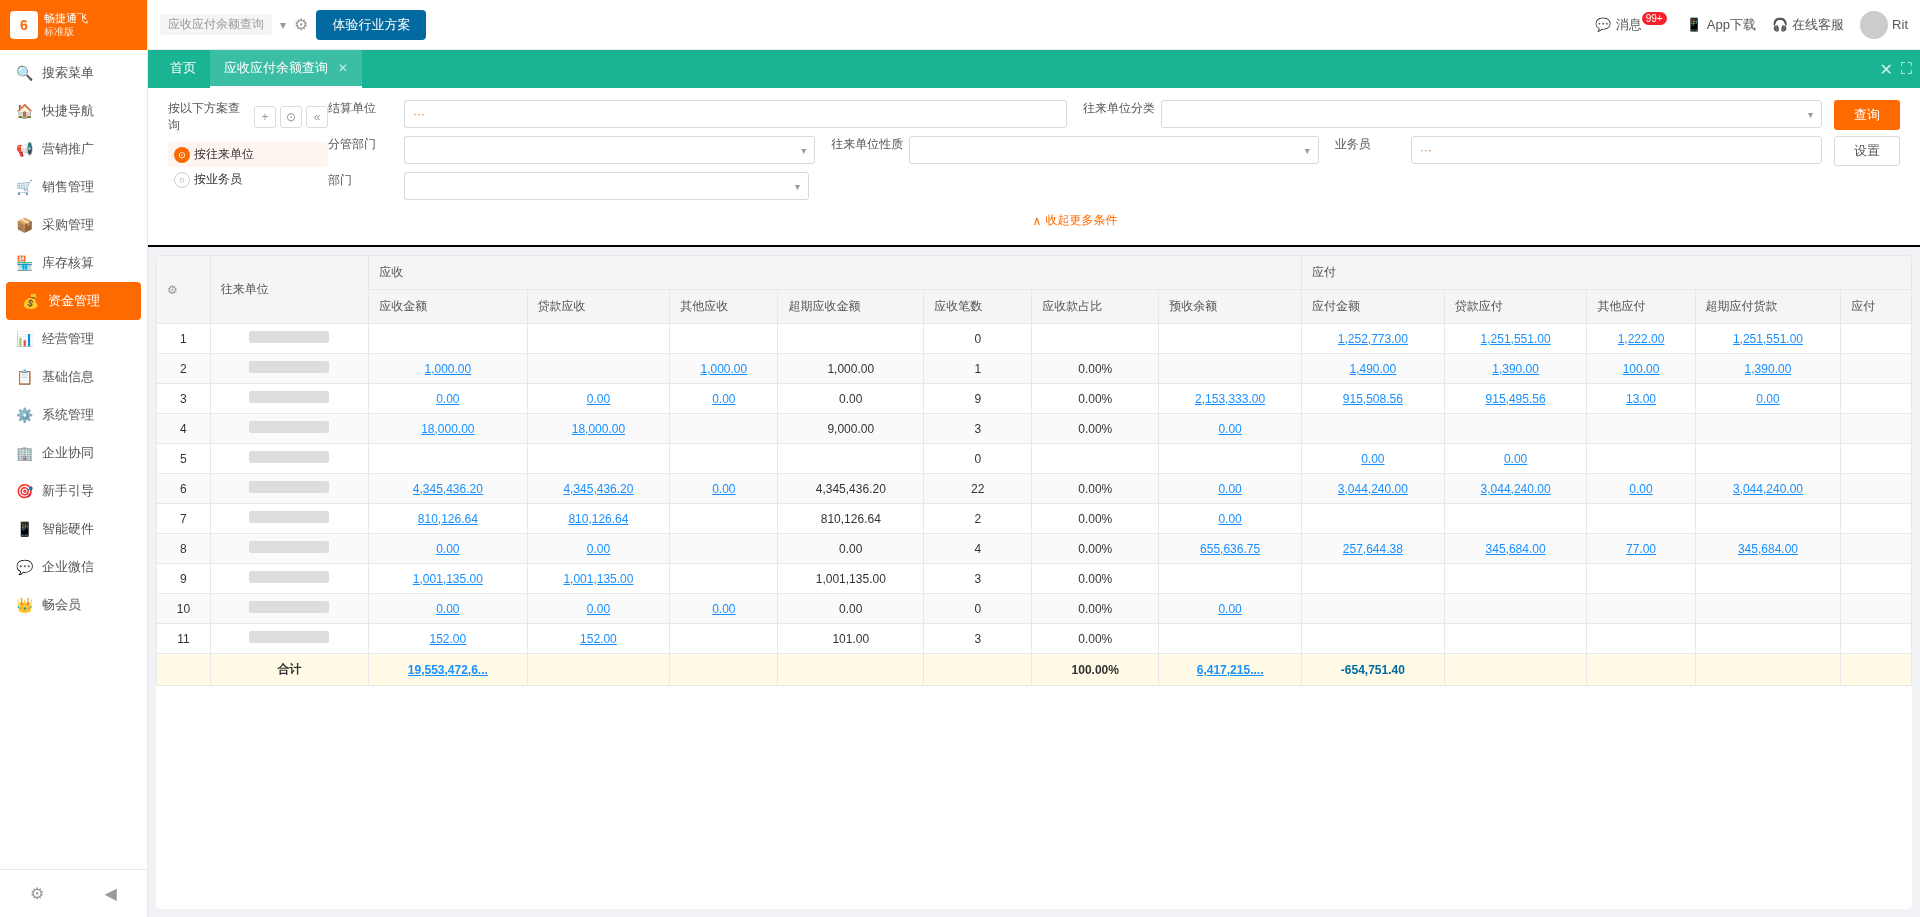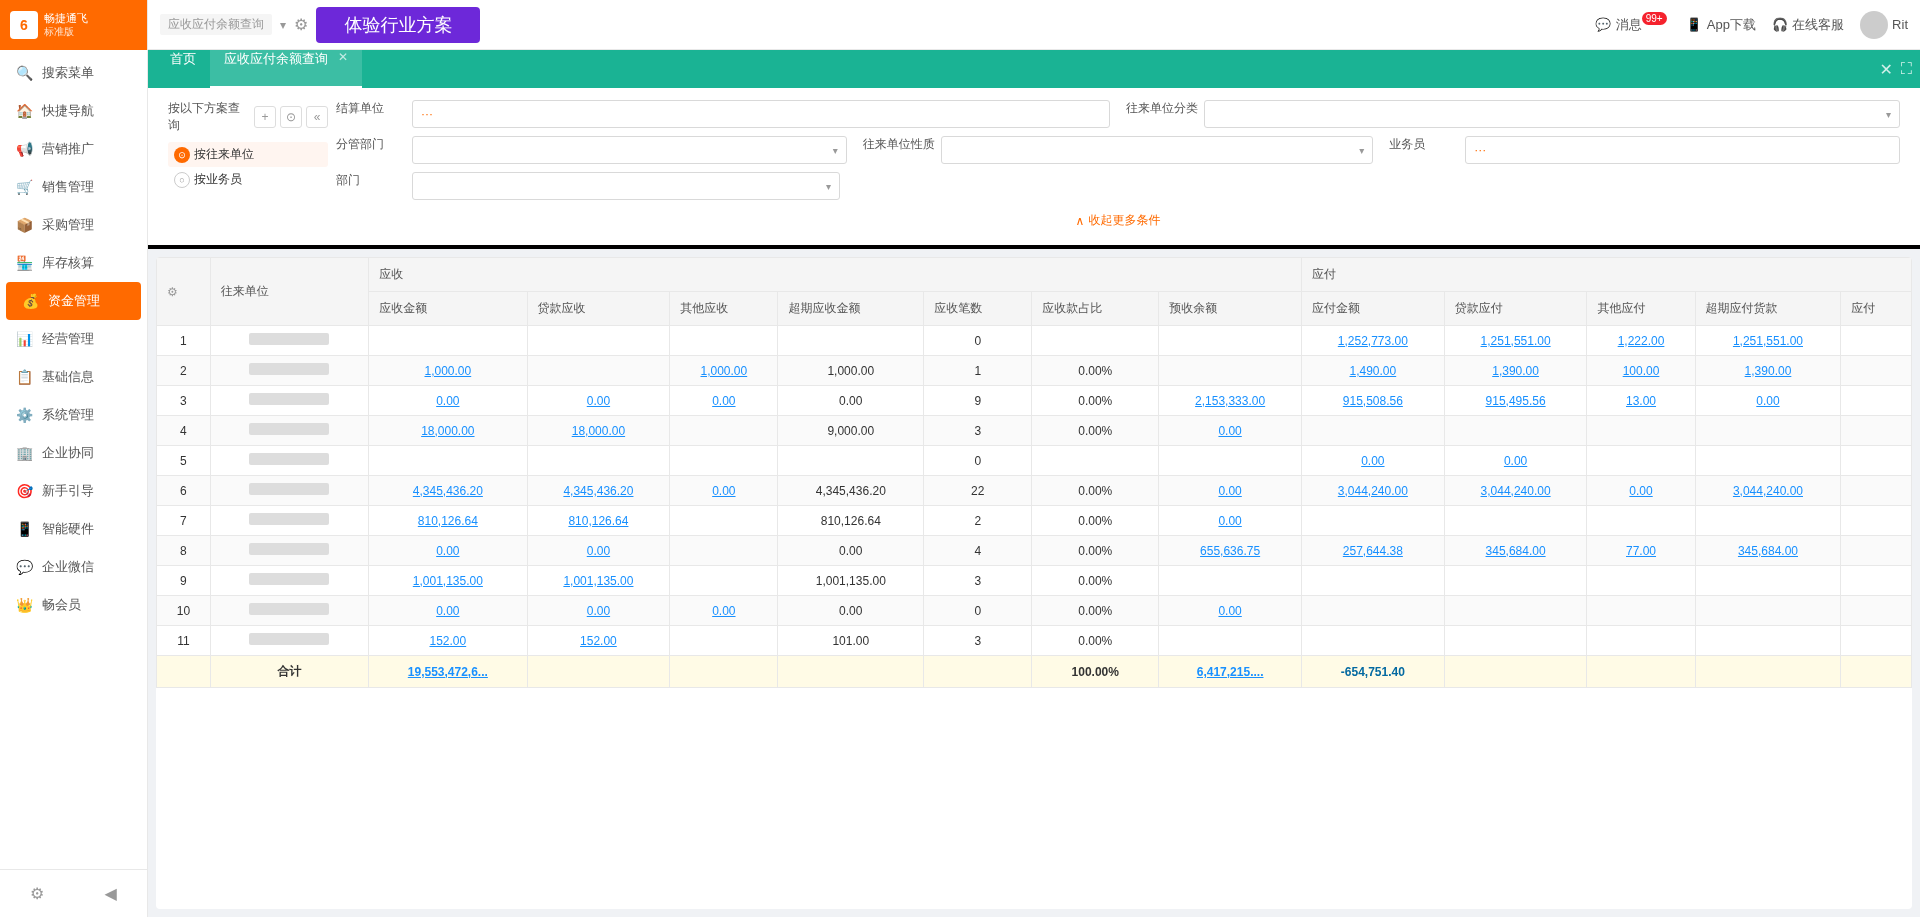--- a/index.html
+++ b/index.html
@@ -31,34 +31,34 @@
     .topbar {
       position: fixed; left: 148px; top: 0; right: 0; height: 50px;
       background: #fff; border-bottom: 1px solid #e8e8e8; z-index: 99;
       display: flex; align-items: center; justify-content: space-between; padding: 0 12px;
     }
     .topbar-left { display: flex; align-items: center; gap: 8px; }
     .topbar-breadcrumb { color: #999; font-size: 12px; background: #f5f5f5; padding: 2px 8px; border-radius: 2px; }
     .topbar-arrow { color: #999; cursor: pointer; }
     .topbar-gear { color: #999; cursor: pointer; font-size: 16px; }
     .topbar-plan-btn {
-      background: #6d28d9; color: #fff; border: none; padding: 6px 28px; border-radius: 4px; cursor: pointer; font-size: 18px;
+      background: #0369a1; color: #fff; border: none; padding: 6px 16px; border-radius: 4px; cursor: pointer; font-size: 13px;
     }
     .topbar-right { display: flex; align-items: center; gap: 16px; }
     .topbar-right-item { display: flex; align-items: center; gap: 4px; cursor: pointer; color: #555; font-size: 13px; }
     .badge { background: #f5222d; color: #fff; font-size: 10px; padding: 1px 4px; border-radius: 8px; position: relative; top: -6px; left: -4px; }
     .user-avatar { width: 28px; height: 28px; border-radius: 50%; background: #ccc; }
 
     
     .tabbar {
       position: fixed; left: 148px; top: 50px; right: 0; height: 38px;
       background: #1ab394; display: flex; align-items: stretch; z-index: 98; padding: 0 8px;
     }
     .tab {
-      display: flex; align-items: flex-start; padding: 0 14px; cursor: pointer;
+      display: flex; align-items: center; padding: 0 14px; cursor: pointer;
       color: rgba(255,255,255,0.8); font-size: 13px; border-bottom: 2px solid transparent; gap: 6px;
     }
     .tab.active { background: rgba(255,255,255,0.15); color: #fff; border-bottom: 2px solid #fff; }
     .tab-home { color: #fff; }
     .tab-close { color: rgba(255,255,255,0.7); font-size: 12px; margin-left: 4px; cursor: pointer; }
     .tabbar-right { margin-left: auto; display: flex; align-items: center; gap: 8px; }
     .tabbar-right-btn { color: rgba(255,255,255,0.8); cursor: pointer; font-size: 16px; }
 
     
     .main-content {
@@ -69,22 +69,22 @@
       background: #fff; padding: 12px 20px; display: flex; align-items: center; justify-content: space-between;
       border-bottom: 1px solid #e8e8e8;
     }
     .page-title { font-size: 16px; font-weight: bold; color: #333; }
     .page-actions { display: flex; gap: 8px; }
     .btn-export { background: none; border: none; color: #ff6a00; cursor: pointer; font-size: 13px; display: flex; align-items: center; gap: 4px; }
     .btn-refresh { background: none; border: none; color: #ff6a00; cursor: pointer; font-size: 13px; display: flex; align-items: center; gap: 4px; }
 
     
     .search-area {
-      background: #fff; padding: 12px 20px; border-bottom: 4px solid #000000;
-      display: flex; gap: 8px;
+      background: #fff; padding: 12px 20px; border-bottom: 2px solid #000000;
+      display: flex; gap: 0;
     }
     .search-left { width: 160px; flex-shrink: 0; }
     .search-scheme-label { color: #555; font-size: 12px; margin-bottom: 6px; display: flex; align-items: center; gap: 4px; }
     .scheme-btns { display: flex; gap: 4px; align-items: center; }
     .scheme-btn { width: 22px; height: 22px; border: 1px solid #ddd; border-radius: 3px; cursor: pointer; background: #fff; display: flex; align-items: center; justify-content: center; color: #999; font-size: 12px; }
     .scheme-list { margin-top: 8px; }
     .scheme-item { display: flex; align-items: center; gap: 4px; padding: 4px 6px; border-radius: 3px; cursor: pointer; font-size: 12px; }
     .scheme-item.active { background: #fff5f0; }
     .scheme-item-icon { width: 16px; height: 16px; border-radius: 50%; background: #ff6a00; display: flex; align-items: center; justify-content: center; color: #fff; font-size: 9px; }
     .scheme-item-gray { width: 16px; height: 16px; border-radius: 50%; border: 1px solid #ccc; display: flex; align-items: center; justify-content: center; color: #999; font-size: 9px; }
@@ -323,20 +323,24 @@
         </div>
       </div>
       <div class="collapse-row">
         <button class="collapse-btn">
           <span>∧</span>
           <span>收起更多条件</span>
         </button>
       </div>
     </div>
 
+    <div class="search-actions">
+      <button class="btn-query">查询</button>
+      <button class="btn-setting">设置</button>
+    </div>
   </div>
 
   <div class="table-area">
     <table class="data-table">
       <thead>
         <tr>
           <th rowspan="2">
             <span class="th-settings">⚙</span>
           </th>
           <th rowspan="2">往来单位</th>

